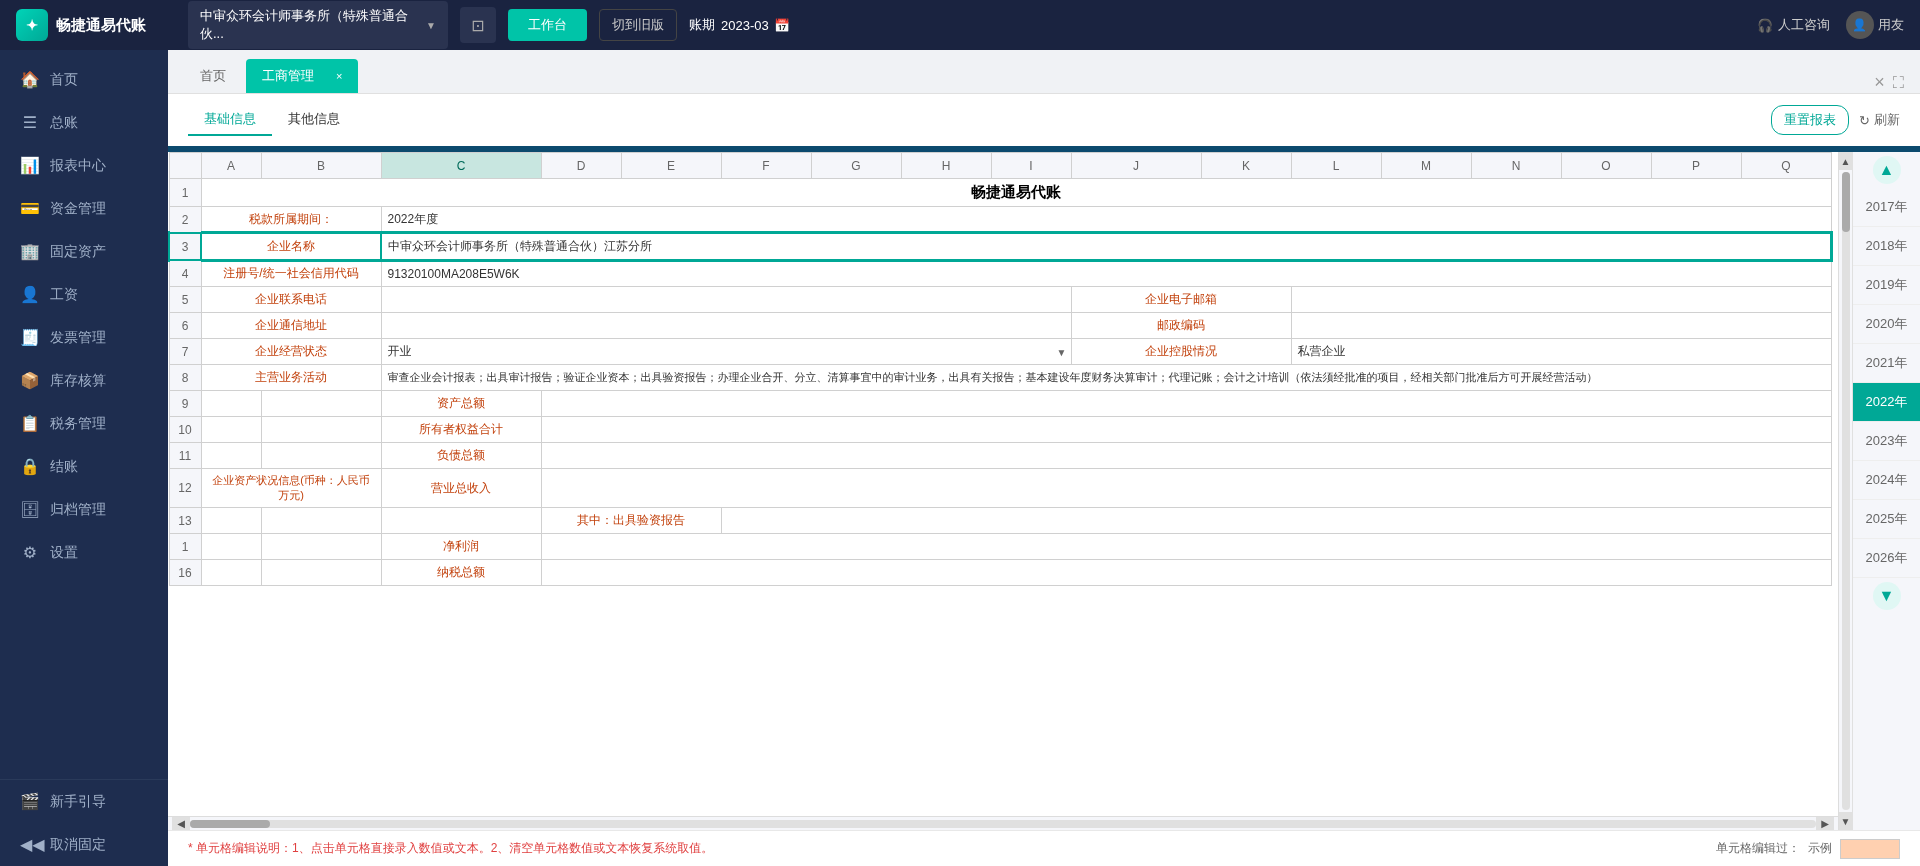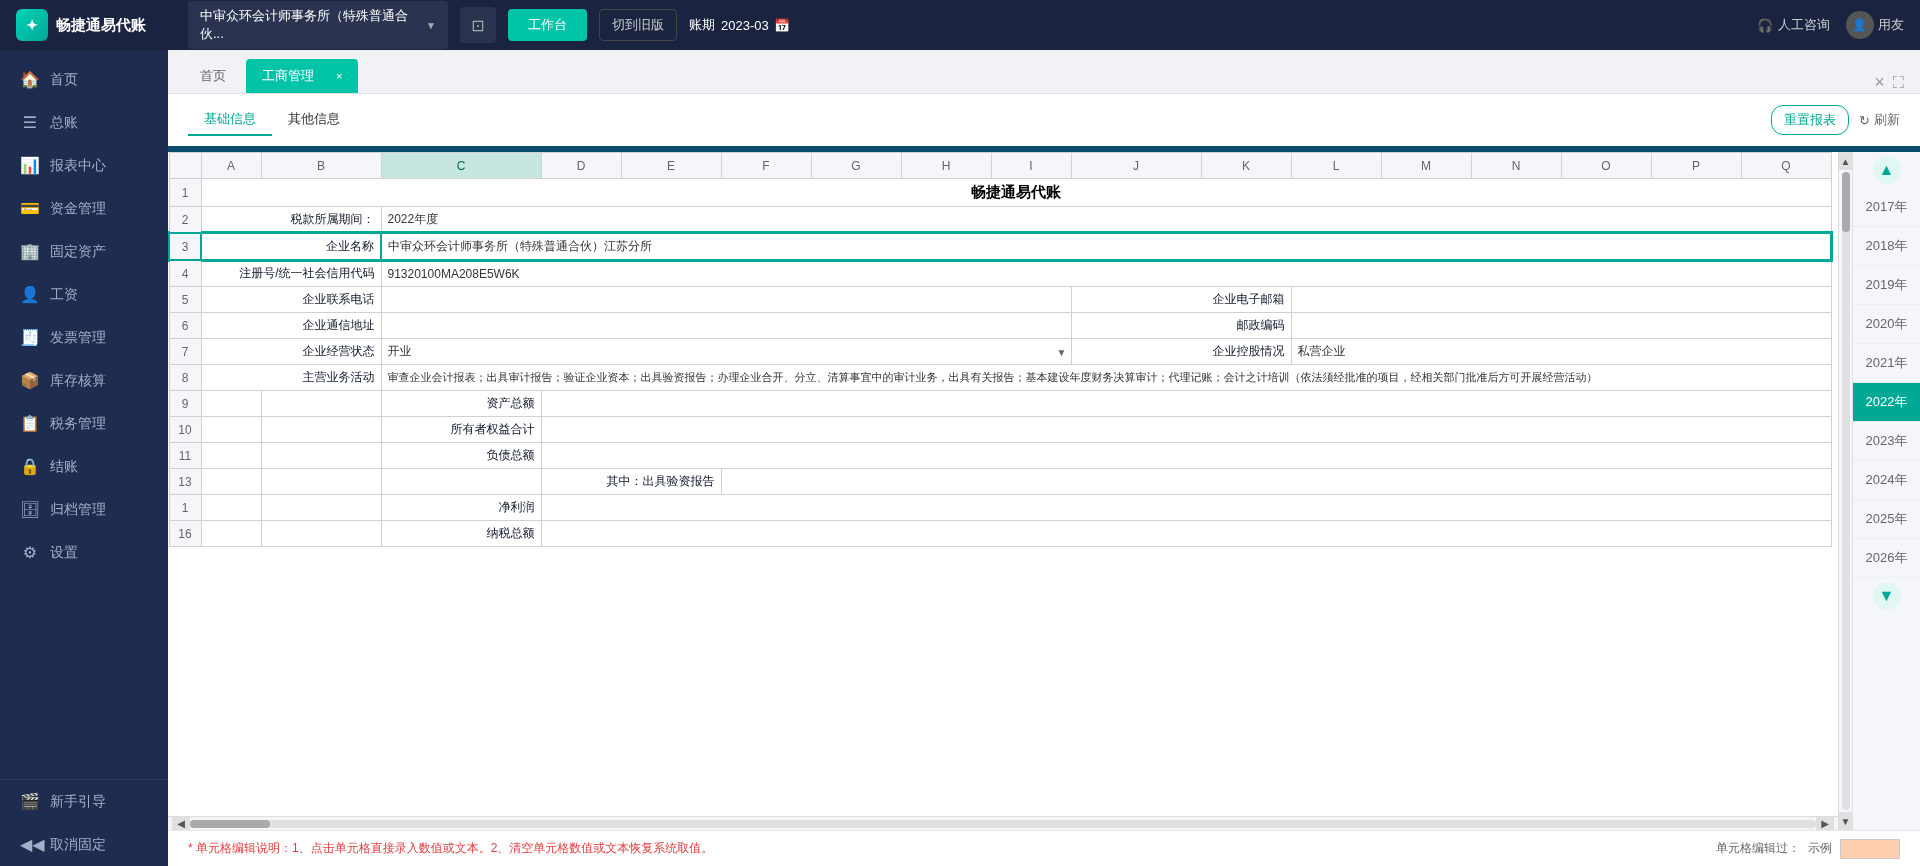--- a/index.html
+++ b/index.html
@@ -213,22 +213,22 @@
     .row-num {
       background: #f5f6fa;
       text-align: center;
       color: #666;
       width: 32px;
       position: sticky;
       left: 0;
       z-index: 1;
     }
     .label-cell {
-      text-align: right;
-      color: #0f172a;
+      text-align: center;
+      color: #c2410c;
     }
     .value-cell { color: #333; }
     .merged-title {
       text-align: center;
       font-size: 15px;
       font-weight: bold;
     }
     .dropdown-cell {
       position: relative;
     }
@@ -620,20 +620,26 @@
                 </tr>
 
                 <tr>
                   <td class="row-num">11</td>
                   <td class="value-cell"></td>
                   <td class="value-cell"></td>
                   <td class="label-cell">负债总额</td>
                   <td colspan="14" class="value-cell"></td>
                 </tr>
 
+                <tr>
+                  <td class="row-num">12</td>
+                  <td colspan="2" class="label-cell" style="white-space:normal; font-size:11px;">企业资产状况信息(币种：人民币万元)</td>
+                  <td class="label-cell">营业总收入</td>
+                  <td colspan="14" class="value-cell"></td>
+                </tr>
 
                 <tr>
                   <td class="row-num">13</td>
                   <td class="value-cell"></td>
                   <td class="value-cell"></td>
                   <td class="value-cell"></td>
                   <td colspan="2" class="label-cell">其中：出具验资报告</td>
                   <td colspan="12" class="value-cell"></td>
                 </tr>
 

